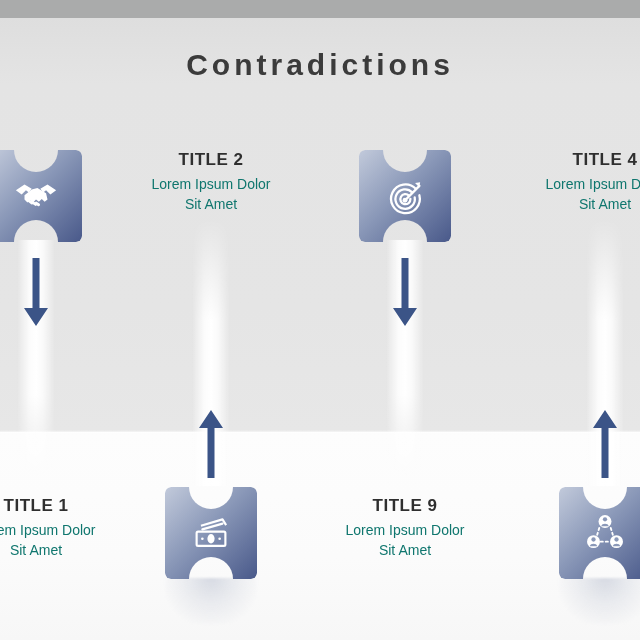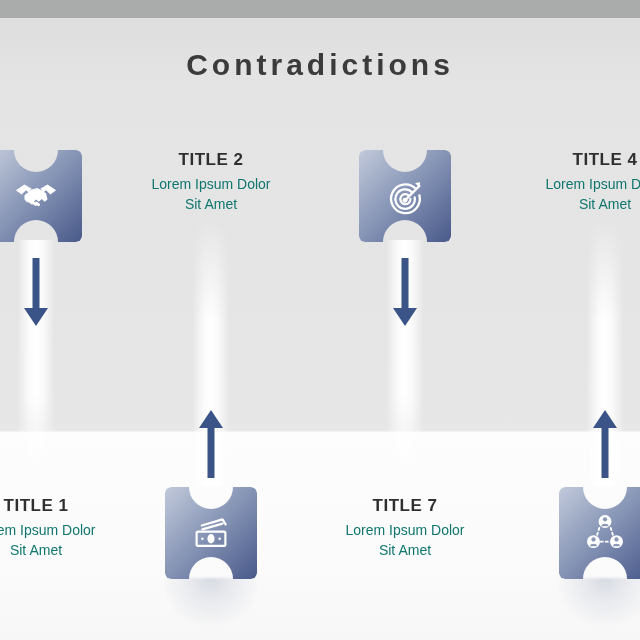--- a/index.html
+++ b/index.html
@@ -215,21 +215,21 @@
     </div>
   </div>
 
   <div class="arrow" style="left:388px;top:258px;">
     <svg viewBox="0 0 34 78">
       <path d="M13.5 0 H20.5 V50 H29 L17 68 L5 50 H13.5 Z" fill="#3b5487"></path>
     </svg>
   </div>
 
   <div class="txtblock" style="left:290px;top:496px;">
-    <div class="t-title">TITLE 7</div>
+    <div class="t-title">TITLE 9</div>
     <div class="t-line">Lorem Ipsum Dolor</div>
     <div class="t-line">Sit Amet</div>
   </div>
 
   <div class="col fade-up" style="left:586px;top:218px;height:268px;"></div>
 
   <div class="txtblock" style="left:490px;top:150px;">
     <div class="t-title">TITLE 4</div>
     <div class="t-line">Lorem Ipsum Dolor</div>
     <div class="t-line">Sit Amet</div>

